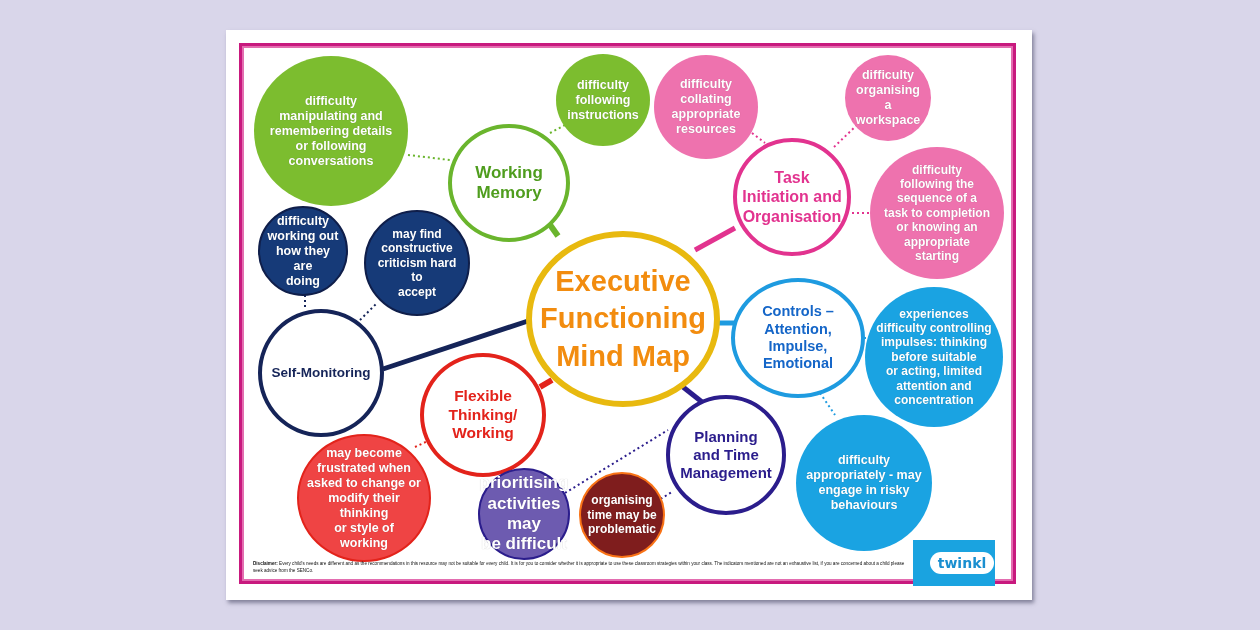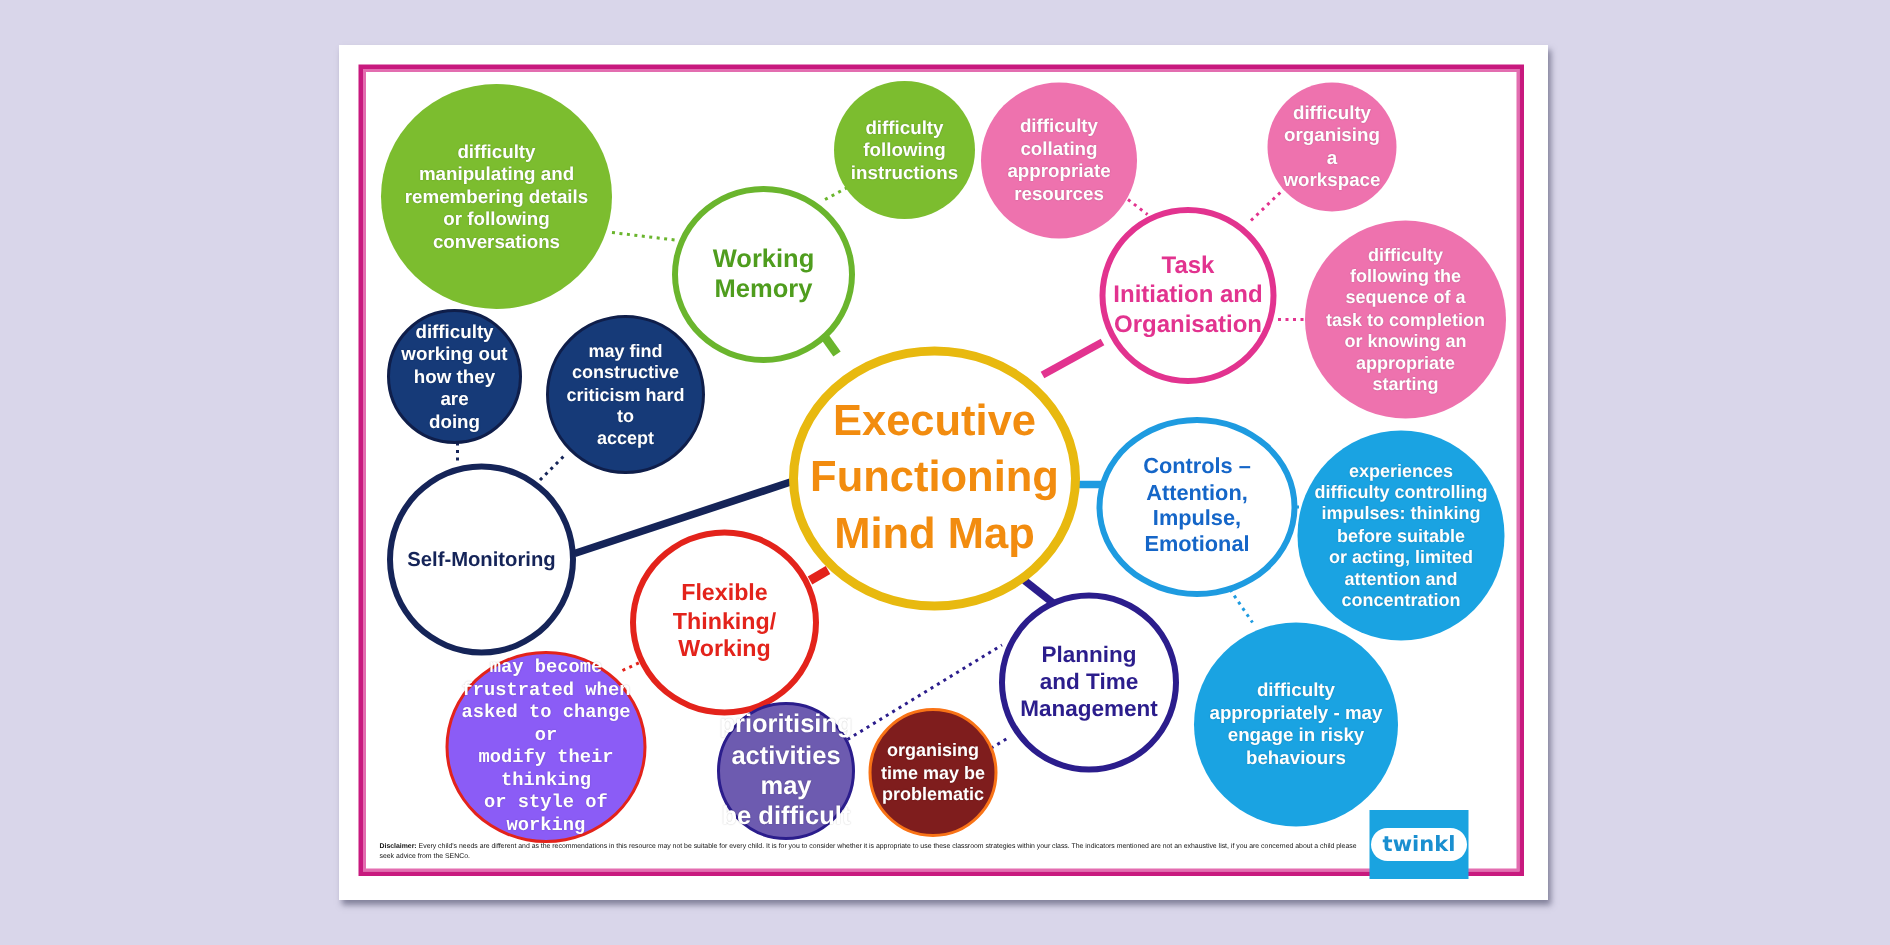--- a/index.html
+++ b/index.html
@@ -5,21 +5,21 @@
   html,body{margin:0;padding:0;}
   body{width:1260px;height:630px;background:#d9d6ea;position:relative;overflow:hidden;font-family:"Liberation Sans",sans-serif;}
   .card{position:absolute;left:226px;top:30px;width:806px;height:570px;background:#fff;box-shadow:2px 3px 4px rgba(60,60,90,0.55);}
   .frame{position:absolute;left:239px;top:43px;width:771px;height:535px;border:3px solid #c8197e;box-shadow:inset 0 0 0 2px #e36db0;}
   svg.lines{position:absolute;left:0;top:0;}
   .node{position:absolute;border-radius:50%;display:flex;align-items:center;justify-content:center;text-align:center;box-sizing:border-box;font-weight:bold;line-height:1.2;}
   .node span{display:block;}
   .hub{background:#fff;}
   .leaf{color:#fff;text-shadow:0 0 1px rgba(0,0,0,0.25);font-size:12.5px;padding:6px;}
   .disclaimer{position:absolute;left:253px;top:561px;width:660px;font-size:4.6px;line-height:1.45;color:#111;}
-  .logo{position:absolute;left:913px;top:540px;width:66px;height:46px;background:#1aa3e0;display:flex;align-items:center;justify-content:center;}
+  .logo{position:absolute;left:913px;top:540px;width:66px;height:46px;background:#1aa3e0;display:flex;align-items:center;justify-content:center;padding-left:16px;}
   .cloud{background:#fff;color:#1a8fd0;font-weight:bold;font-size:14px;padding:3px 8px;border-radius:14px;font-family:"DejaVu Sans",sans-serif;}
 </style>
 </head>
 <body>
 
 <div class="card"></div>
 <div class="frame"></div>
 
 <svg class="lines" width="1260" height="630">
 
@@ -170,21 +170,21 @@
     </div>
 </div>
 <div class="node leaf" style="left:579px;top:472px;width:86px;height:86px;background:#7f1d1d;border:2px solid #f97316;font-size:12px;">
   <div>
       <span>organising</span>
       <span>time may be</span>
       <span>problematic</span>
     </div>
 </div>
 
-<div class="node leaf" style="left:297px;top:434px;width:134px;height:128px;background:#8b5cf6;border:2px solid #e3231b;font-size:12.5px;font-family:Liberation Mono, monospace;">
+<div class="node leaf" style="left:297px;top:434px;width:134px;height:128px;background:#ef4444;border:2px solid #e3231b;font-size:12.5px;">
   <div>
       <span>may become</span>
       <span>frustrated when</span>
       <span>asked to change or</span>
       <span>modify their thinking</span>
       <span>or style of</span>
       <span>working</span>
     </div>
 </div>
 

